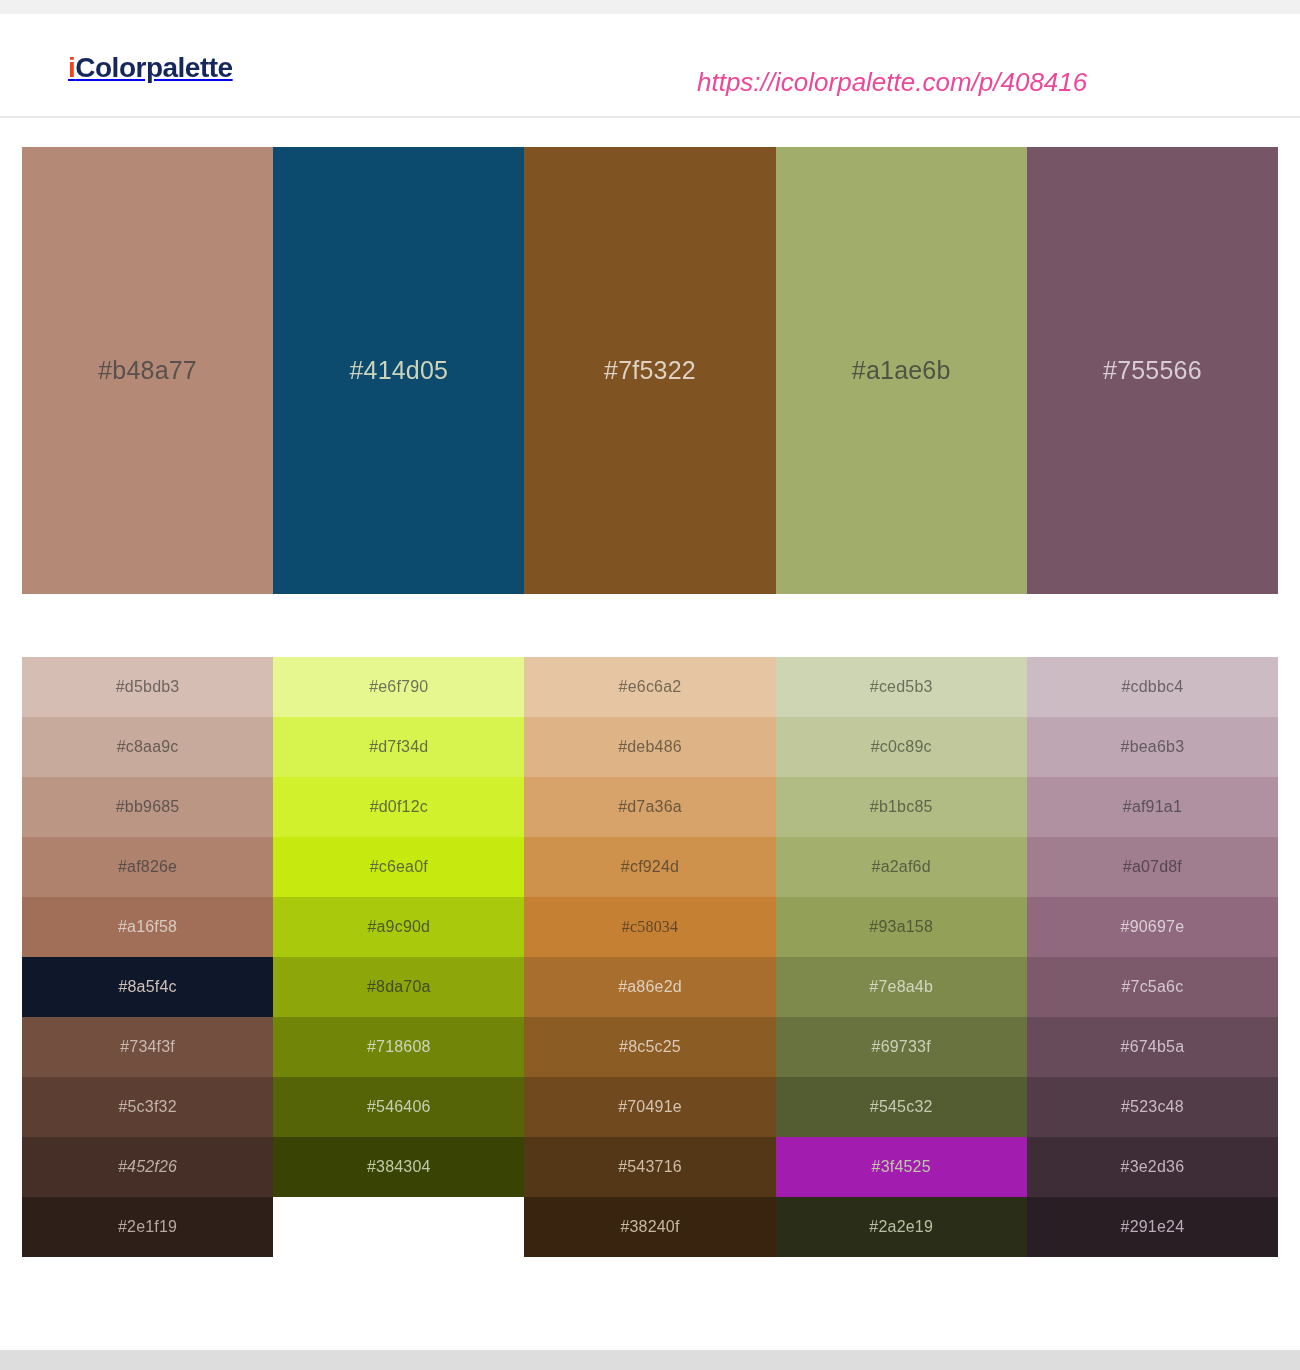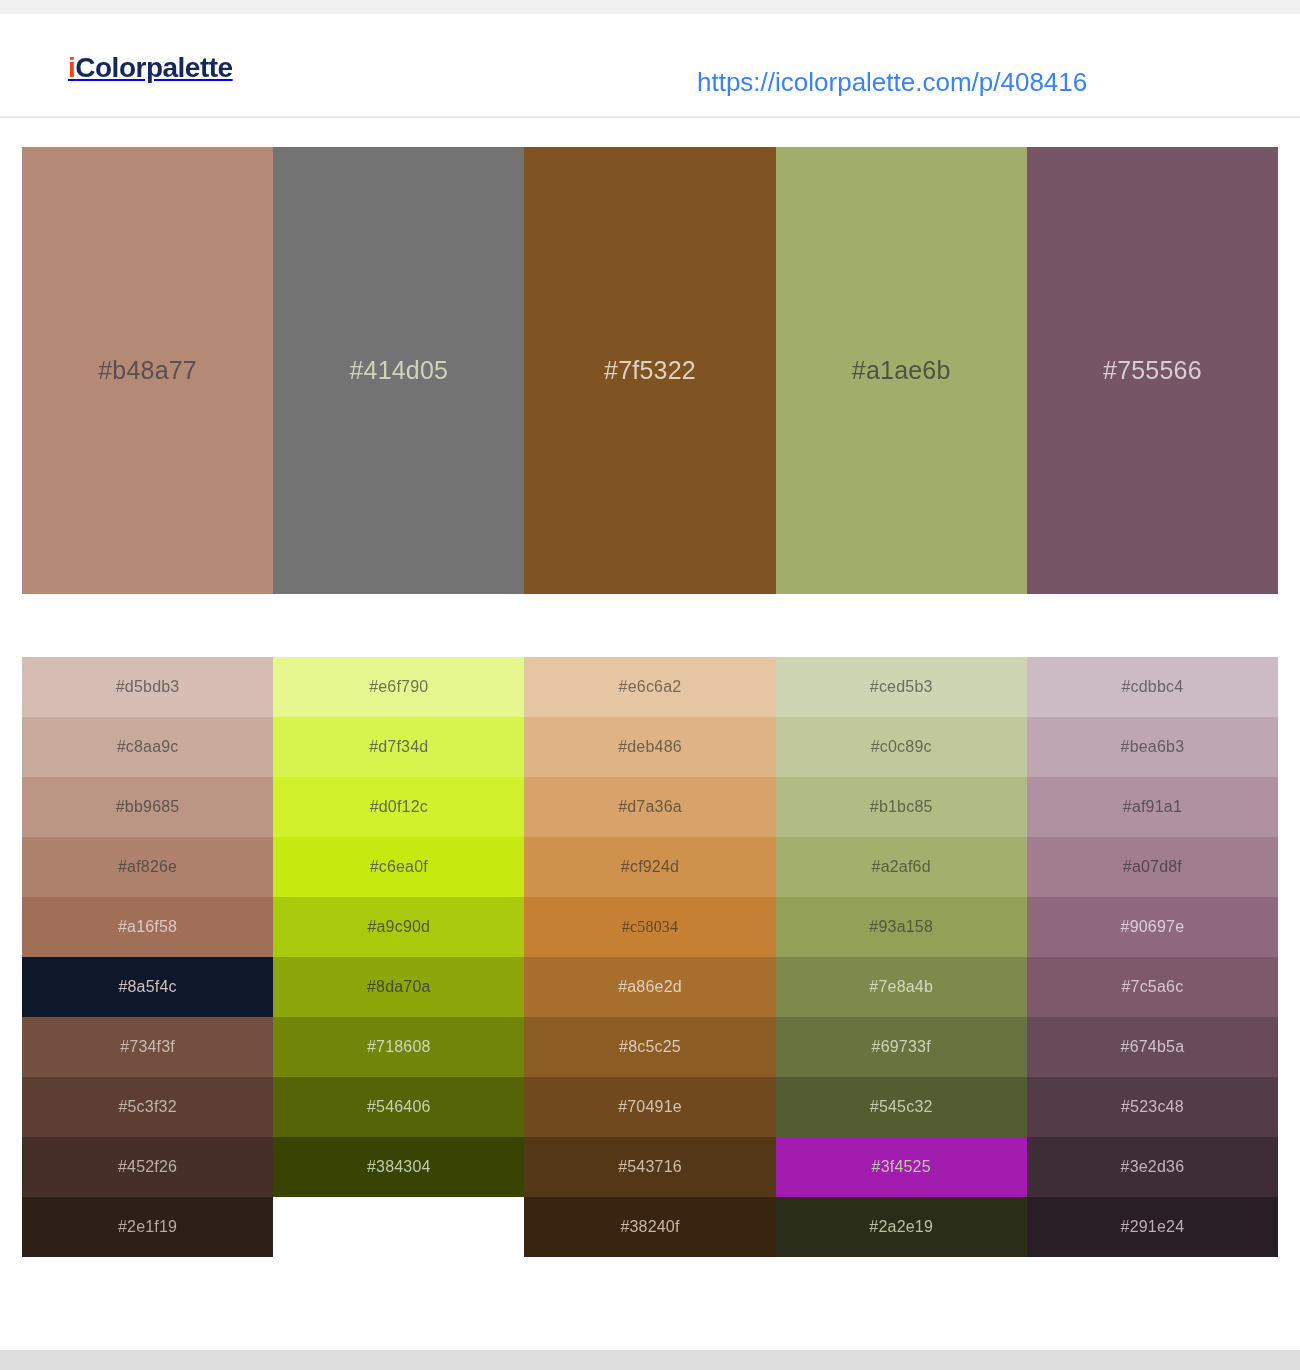--- a/index.html
+++ b/index.html
@@ -49,23 +49,24 @@
     color: #f4441e;
   }
   .logo-rest {
     color: #15275c;
   }
   .page-url {
     position: absolute;
     left: 697px;
     top: 55px;
     font-size: 26px;
-    color: #3b82f6;
+    color: #ec4899;
     line-height: 1;
     white-space: nowrap;
+    font-style: italic;
   }
 
   .content {
     position: relative;
     background: #ffffff;
   }
 
   .main-swatches {
     position: absolute;
     left: 22px;
@@ -119,21 +120,21 @@
   </a>
   <div class="page-url">https://icolorpalette.com/p/408416</div>
 </div>
 
 <div class="content" style="height:1064px;">
 
   <div class="main-swatches">
       <div class="main-swatch" style="background: rgb(180, 138, 119);">
         <span class="main-swatch-label" style="color: rgb(88, 80, 77);">#b48a77</span>
       </div>
-      <div class="main-swatch" style="background: #737373;">
+      <div class="main-swatch" style="background: #0c4a6e;">
         <span class="main-swatch-label" style="color: rgb(205, 212, 186);">#414d05</span>
       </div>
       <div class="main-swatch" style="background: rgb(127, 83, 34);">
         <span class="main-swatch-label" style="color: rgb(222, 210, 196);">#7f5322</span>
       </div>
       <div class="main-swatch" style="background: rgb(161, 174, 107);">
         <span class="main-swatch-label" style="color: rgb(79, 83, 68);">#a1ae6b</span>
       </div>
       <div class="main-swatch" style="background: rgb(117, 85, 102);">
         <span class="main-swatch-label" style="color: rgb(217, 205, 212);">#755566</span>
@@ -160,21 +161,21 @@
         <div class="shade-cell" style="background: #0f172a;">
           <span class="shade-label" style="color: rgb(207, 192, 184);">#8a5f4c</span>
         </div>
         <div class="shade-cell" style="background: rgb(115, 79, 63);">
           <span class="shade-label" style="color: rgb(200, 185, 177);">#734f3f</span>
         </div>
         <div class="shade-cell" style="background: rgb(92, 63, 50);">
           <span class="shade-label" style="color: rgb(194, 179, 171);">#5c3f32</span>
         </div>
         <div class="shade-cell" style="background: rgb(69, 47, 38);">
-          <span class="shade-label" style="color: rgb(188, 173, 165);">#452f26</span>
+          <span class="shade-label" style="color: rgb(188, 173, 165); font-style: italic;">#452f26</span>
         </div>
         <div class="shade-cell" style="background: rgb(46, 31, 25);">
           <span class="shade-label" style="color: rgb(182, 167, 159);">#2e1f19</span>
         </div>
       </div>
       <div class="shade-col">
         <div class="shade-cell" style="background: rgb(230, 247, 144);">
           <span class="shade-label" style="color: rgb(110, 116, 88);">#e6f790</span>
         </div>
         <div class="shade-cell" style="background: rgb(215, 243, 77);">

